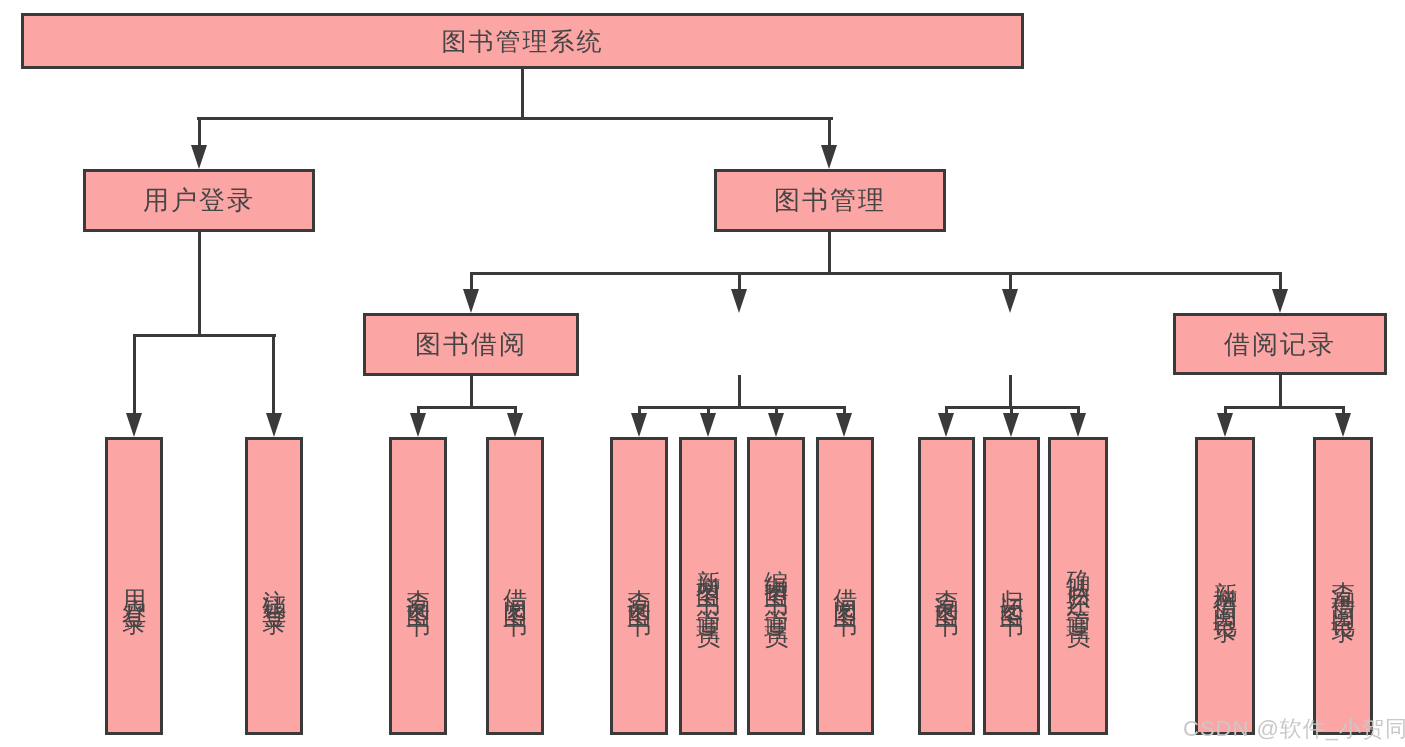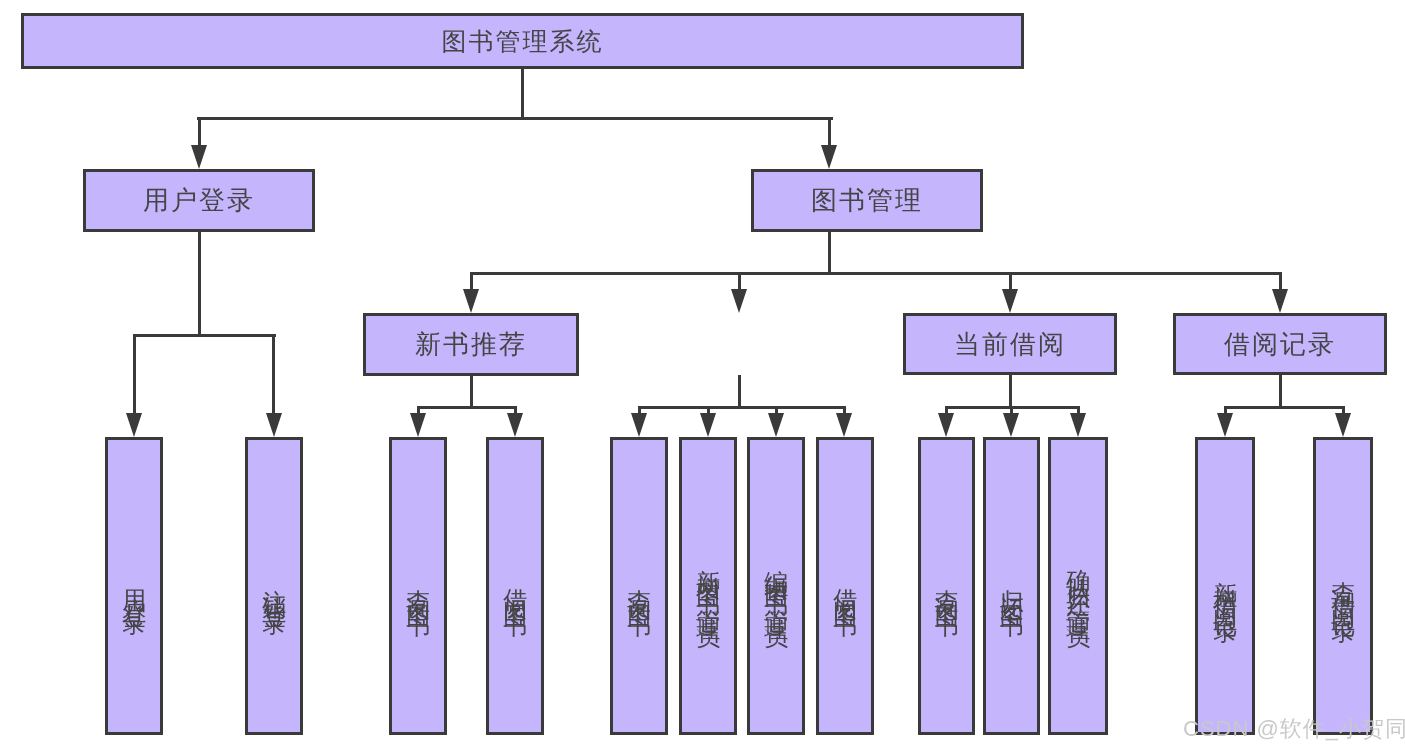--- a/index.html
+++ b/index.html
@@ -7,21 +7,21 @@
   .stage{
     position:relative;
     width:1405px;height:747px;
     background:#ffffff;
     overflow:hidden;
     font-family:"Liberation Sans", sans-serif;
   }
   .node{
     position:absolute;
     box-sizing:border-box;
-    background:#c4b5fd;
+    background:#fca5a5;
     border:3px solid #3a3a3a;
     display:flex;
     align-items:center;
     justify-content:center;
     color:#454545;
   }
   .h-label{
     font-size:26px;
     letter-spacing:2px;
     white-space:nowrap;
@@ -63,32 +63,29 @@
 <div class="stage">
 
   <div class="node" style="left:21px;top:13px;width:1003px;height:56px;">
     <span class="h-label root-label">图书管理系统</span>
   </div>
 
   <div class="node" style="left:83px;top:169px;width:232px;height:63px;">
     <span class="h-label">用户登录</span>
   </div>
 
-  <div class="node" style="left:751px;top:169px;width:232px;height:63px;">
+  <div class="node" style="left:714px;top:169px;width:232px;height:63px;">
     <span class="h-label">图书管理</span>
   </div>
 
   <div class="node" style="left:363px;top:313px;width:216px;height:63px;">
-    <span class="h-label">新书推荐</span>
-  </div>
-
-
-  <div class="node" style="left:903px;top:313px;width:214px;height:62px;">
-    <span class="h-label">当前借阅</span>
-  </div>
+    <span class="h-label">图书借阅</span>
+  </div>
+
+
 
   <div class="node" style="left:1173px;top:313px;width:214px;height:62px;">
     <span class="h-label">借阅记录</span>
   </div>
 
   <div class="node leaf" style="left:105px;top:437px;width:58px;height:298px;">
     <span class="v-label">用户登录</span>
   </div>
 
   <div class="node leaf" style="left:245px;top:437px;width:58px;height:298px;">

